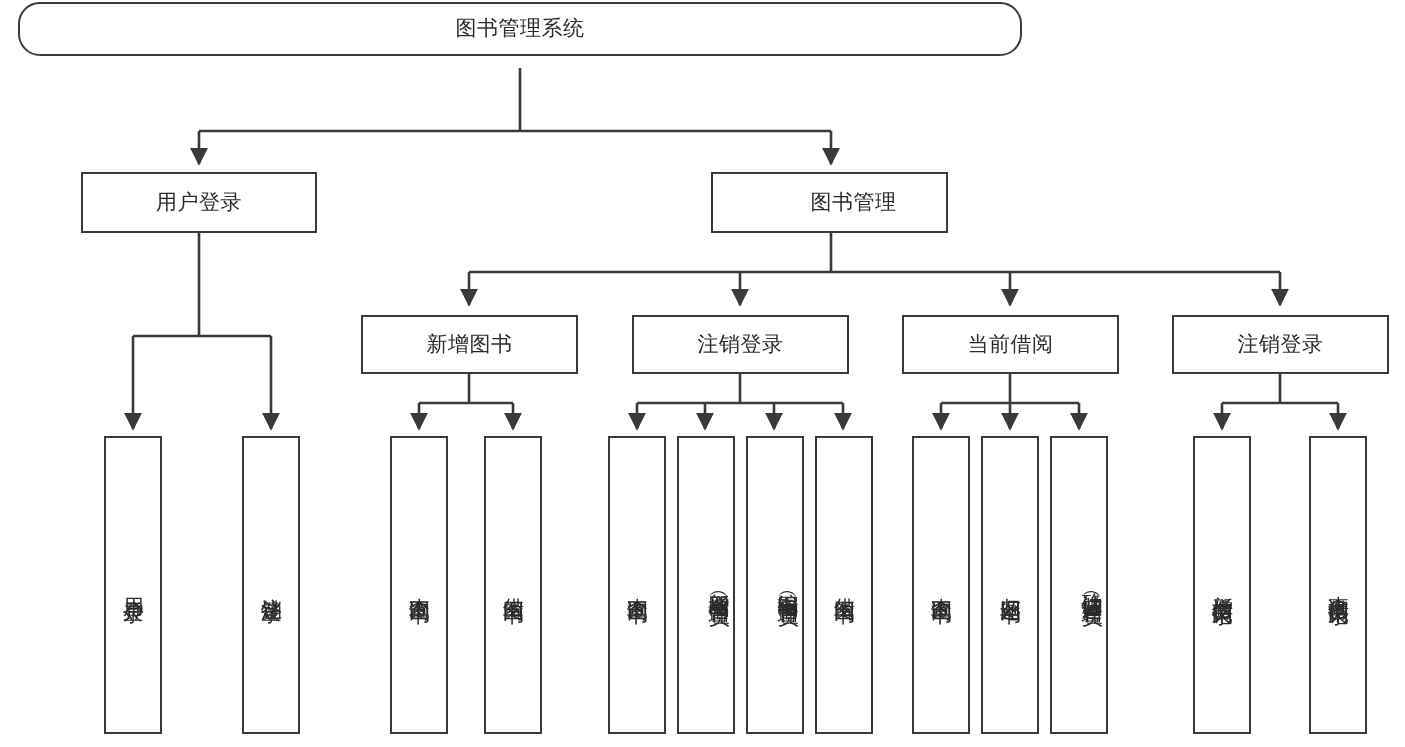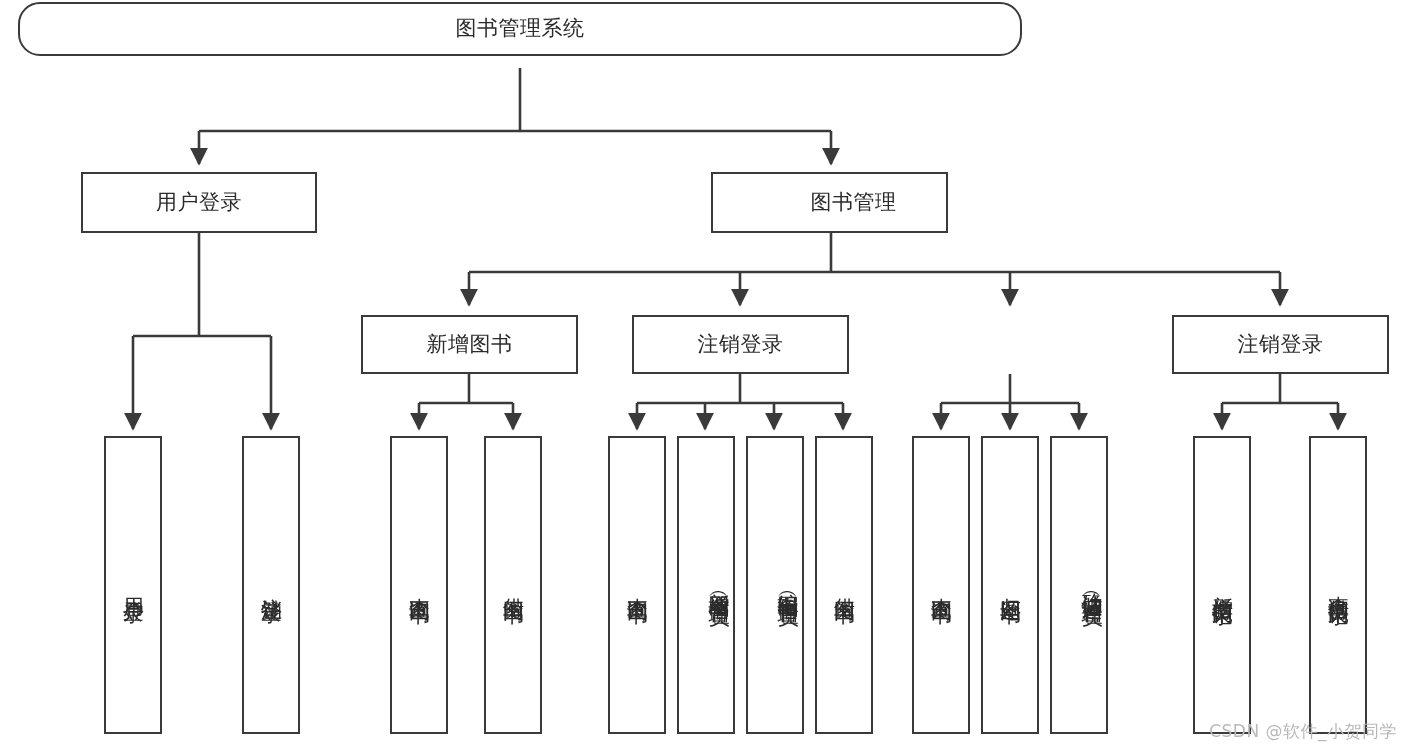--- a/index.html
+++ b/index.html
@@ -122,34 +122,34 @@
     </g>
   </svg>
 
   <div class="node h" style="left:18px; top:2px; width:1004px; height:54px;border-radius:22px;">图书管理系统</div>
 
   <div class="node h" style="left:81px; top:172px; width:236px; height:61px;">用户登录</div>
   <div class="node h" style="left:711px; top:172px; width:237px; height:61px;padding-left:48px;">图书管理</div>
 
   <div class="node h" style="left:361px; top:315px; width:217px; height:59px;">新增图书</div>
   <div class="node h" style="left:632px; top:315px; width:217px; height:59px;">注销登录</div>
+  <div class="node h" style="left:902px; top:315px; width:217px; height:59px;">当前借阅</div>
   <div class="node h" style="left:1172px; top:315px; width:217px; height:59px;">注销登录</div>
 
   <div class="node v mid" style="left:104px; top:436px; width:58px; height:298px;">用户登录</div>
   <div class="node v mid" style="left:242px; top:436px; width:58px; height:298px;">注销登录</div>
 
   <div class="node v mid" style="left:390px; top:436px; width:58px; height:298px;">查询图书</div>
   <div class="node v mid" style="left:484px; top:436px; width:58px; height:298px;">借阅图书</div>
 
   <div class="node v mid" style="left:608px; top:436px; width:58px; height:298px;">查询图书</div>
   <div class="node v top" style="left:677px; top:436px; width:58px; height:298px;">新增图书（管理员）</div>
   <div class="node v top" style="left:746px; top:436px; width:58px; height:298px;">编辑图书（管理员）</div>
   <div class="node v mid" style="left:815px; top:436px; width:58px; height:298px;">借阅图书</div>
 
   <div class="node v mid" style="left:912px; top:436px; width:58px; height:298px;">查询图书</div>
   <div class="node v mid" style="left:981px; top:436px; width:58px; height:298px;">归还图书</div>
   <div class="node v top" style="left:1050px; top:436px; width:58px; height:298px;">确认归还（管理员）</div>
 
   <div class="node v mid" style="left:1193px; top:436px; width:58px; height:298px;">新增借阅记录</div>
   <div class="node v mid" style="left:1309px; top:436px; width:58px; height:298px;">查询借阅记录</div>
 
-  <div id="watermark">CSDN @软件_小贺同学</div>
 </div>
 
 </body></html>

